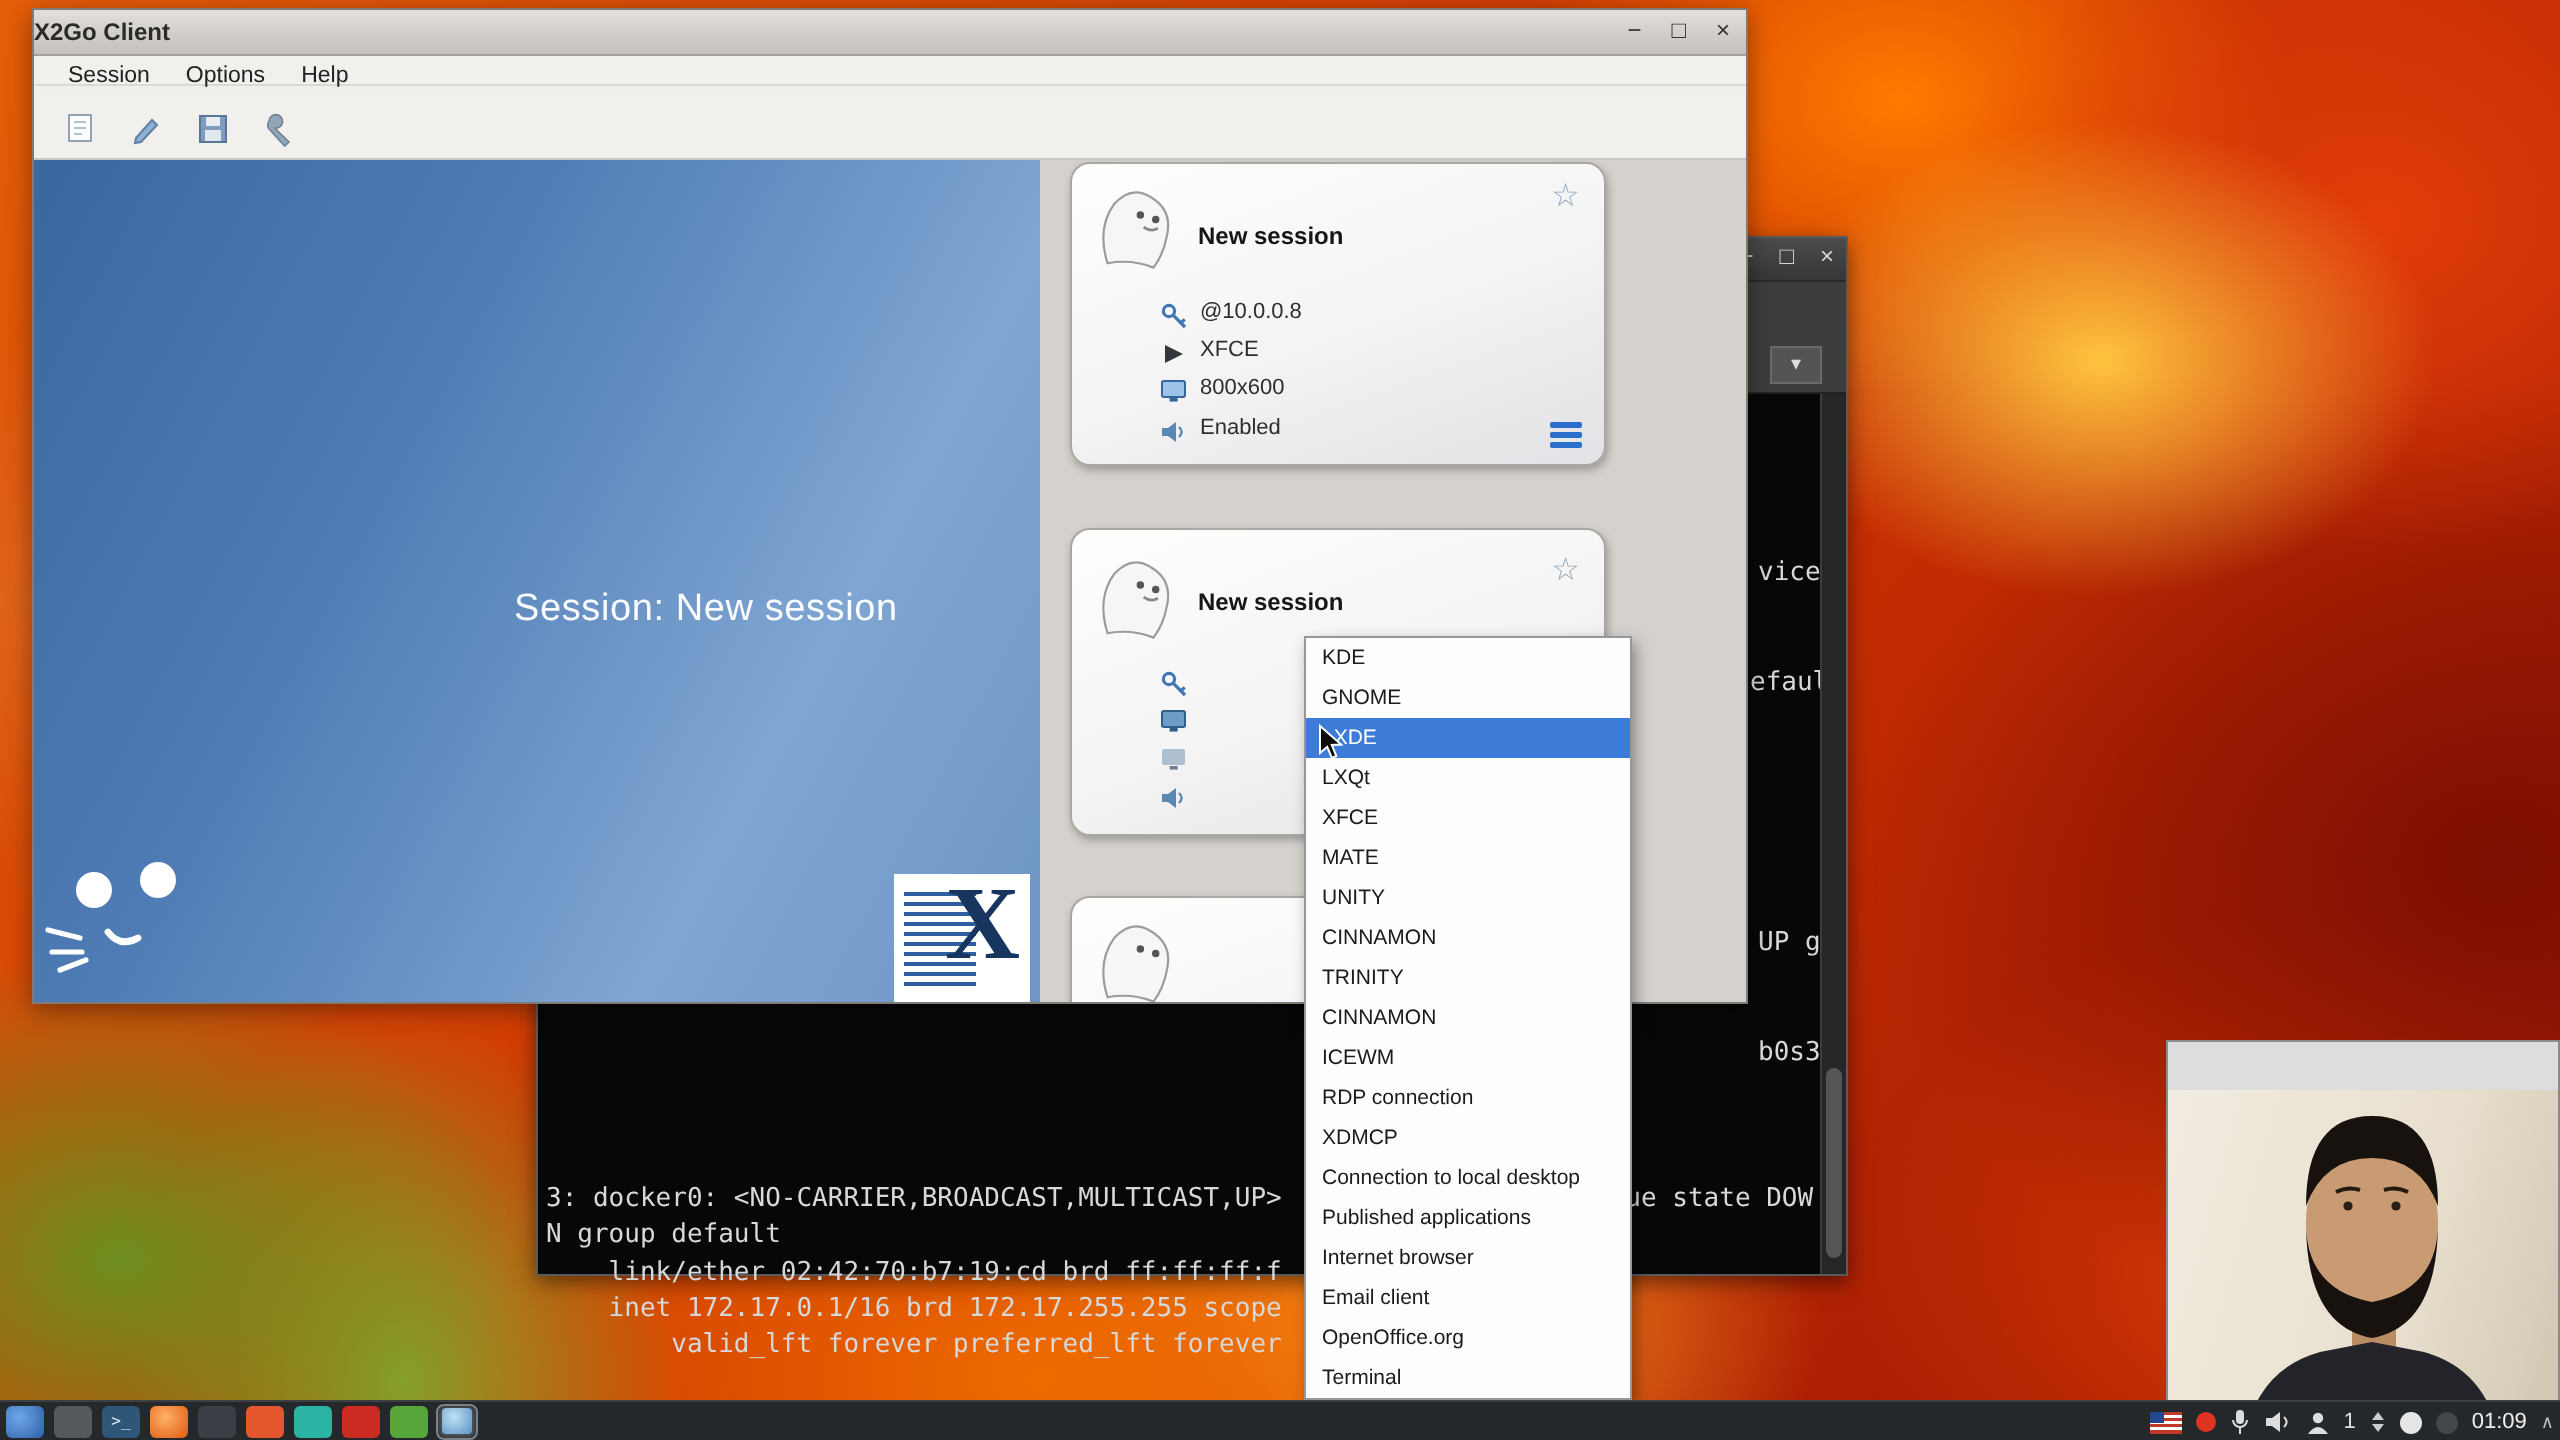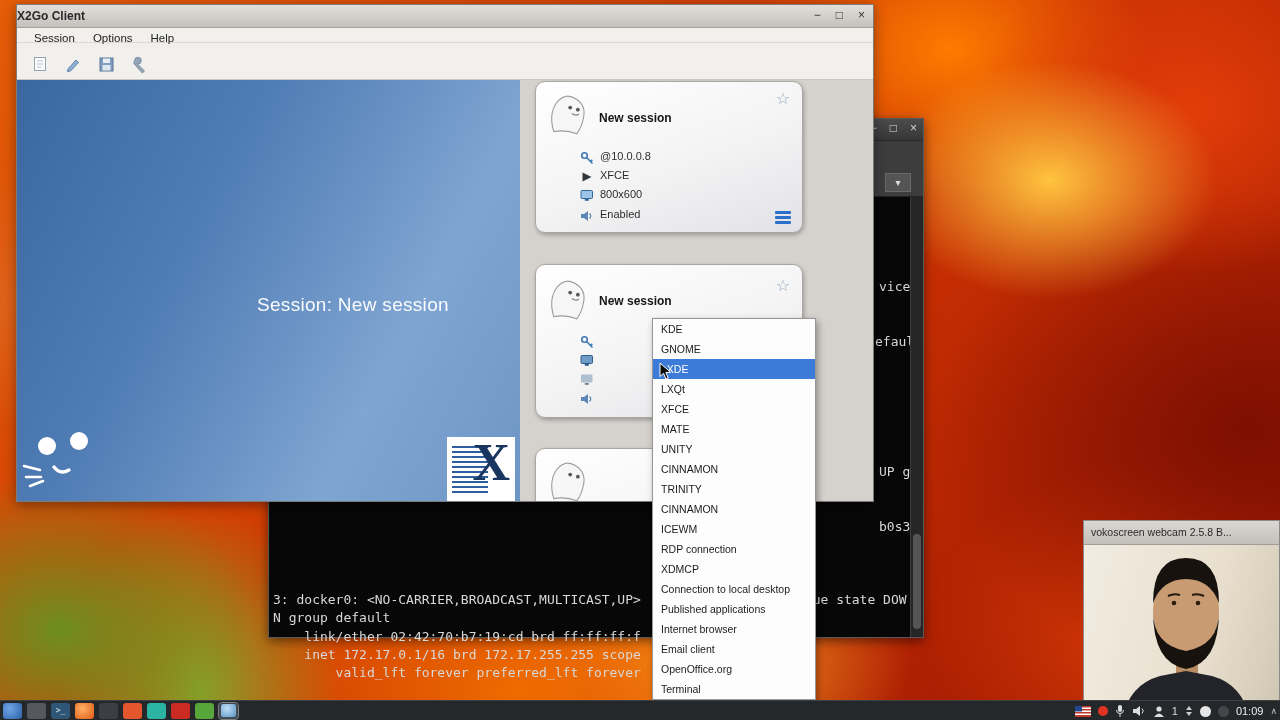--- a/index.html
+++ b/index.html
@@ -324,23 +324,20 @@
     <div class="dd-item">OpenOffice.org</div>
     <div class="dd-item">Terminal</div>
   </div>
   <div class="mouse-cursor">
     <svg width="14" height="19" viewBox="0 0 14 19">
         <path d="M1 1 L1 14.5 L4.6 11.4 L6.9 17 L9.2 16 L6.9 10.5 L11.6 10.3 Z" fill="#0d0d0d" stroke="#fff" stroke-width="1"></path>
       </svg>
   </div>
 
   <div class="webcam">
-    <div class="webcam-titlebar">
-      <span class="webcam-title">vokoscreen webcam 2.5.8 B...</span>
-    </div>
     <div class="webcam-video">
       <svg width="197" height="176" viewBox="0 0 197 176">
         <rect x="92" y="104" width="22" height="26" fill="#b98c63"></rect>
         <path d="M38 176 Q44 140 76 131 L102 126 L128 131 Q160 140 166 176 Z" fill="#23242a"></path>
         <ellipse cx="102" cy="66" rx="33" ry="43" fill="#c89b72"></ellipse>
         <path d="M69 58 Q69 13 102 13 Q135 13 135 58 Q126 34 102 34 Q78 34 69 58 Z" fill="#17120e"></path>
         <path d="M69 66 Q69 118 102 124 Q135 118 135 66 Q135 100 102 106 Q69 100 69 66 Z" fill="#17120e"></path>
         <circle cx="90" cy="58" r="2.3" fill="#2a1d12"></circle>
           <circle cx="114" cy="58" r="2.3" fill="#2a1d12"></circle>
         <path d="M84 51 q6 -3 12 -1 M108 50 q6 -2 12 1" stroke="#241a10" stroke-width="2" fill="none"></path>

